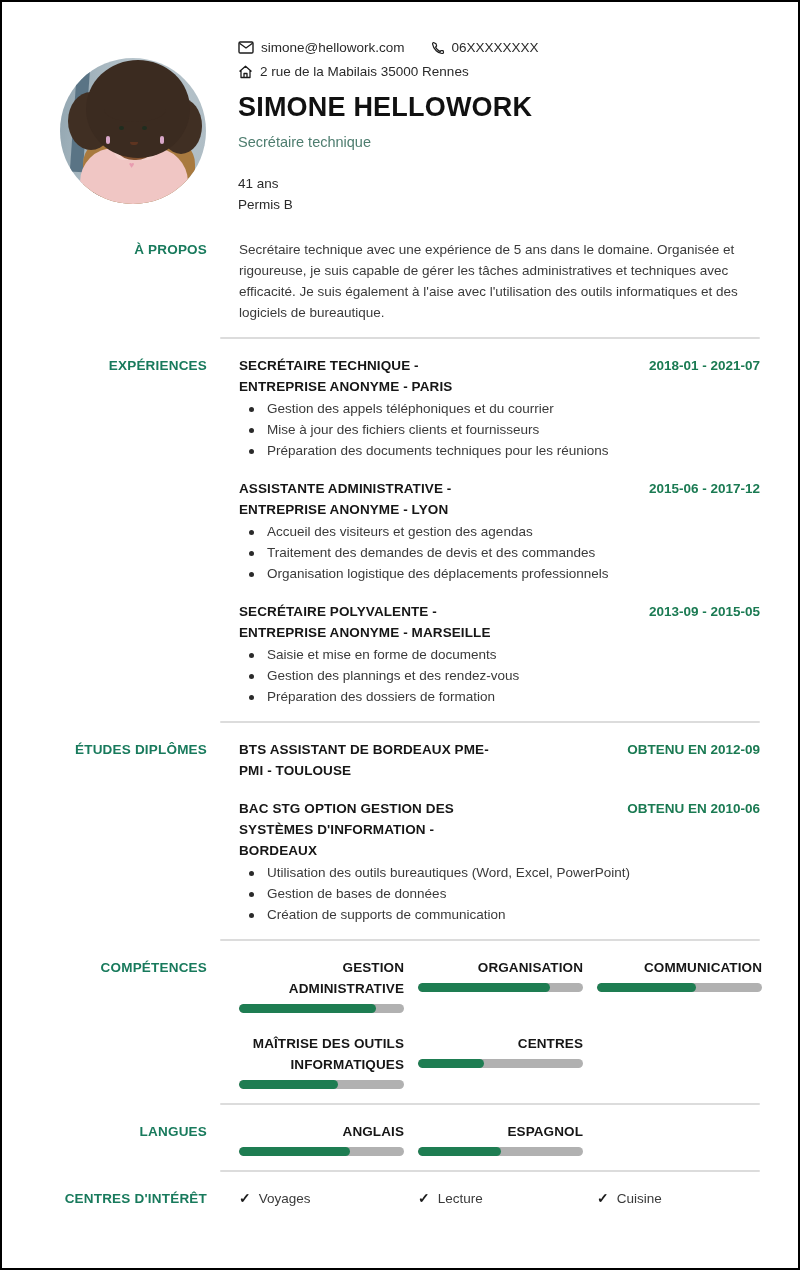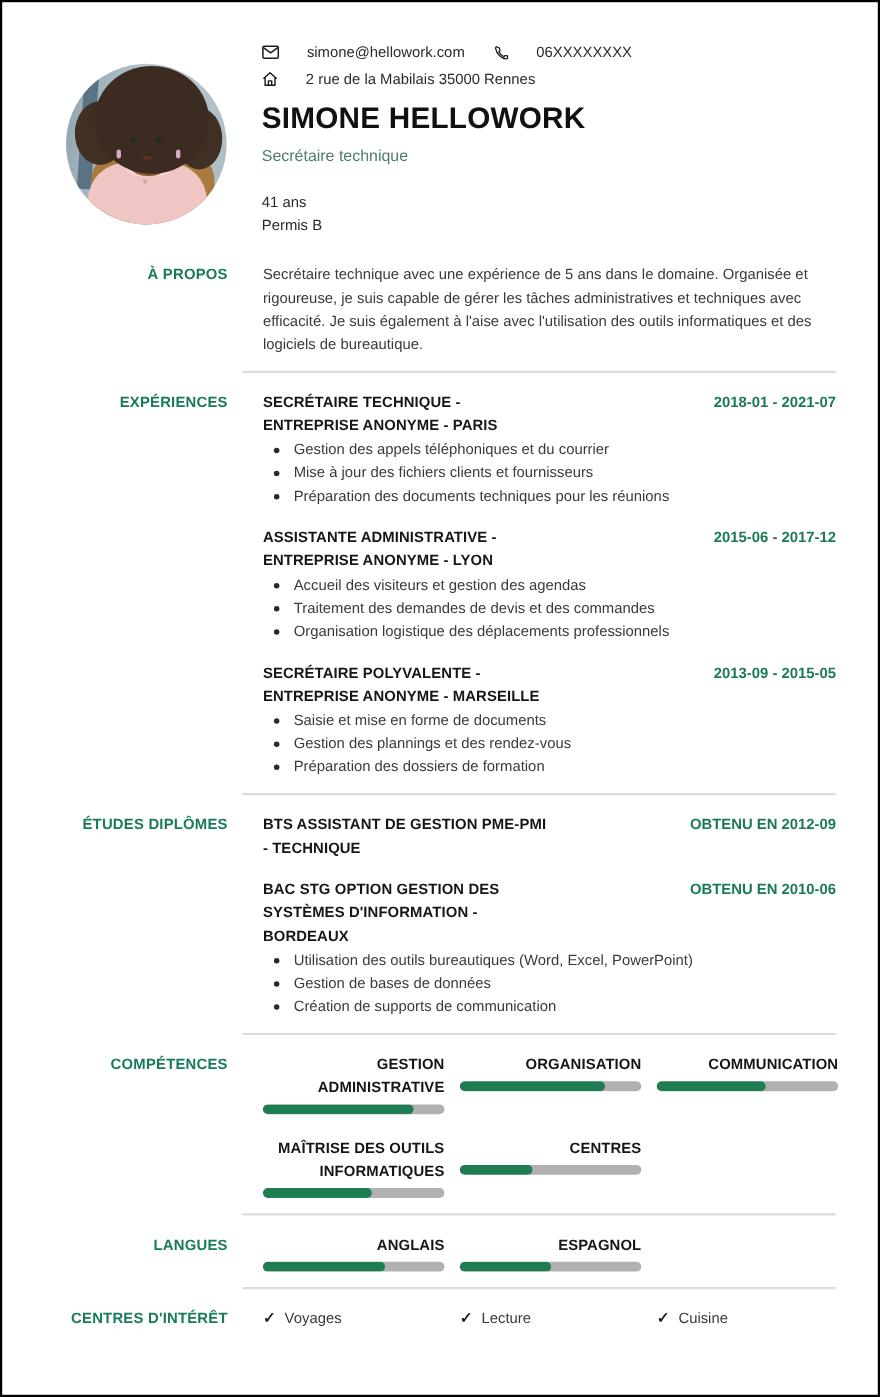--- a/index.html
+++ b/index.html
@@ -38,21 +38,21 @@
   .avatar .fringe{position:absolute;left:44px;top:38px;width:62px;height:26px;background:#3b2b20;border-radius:0 0 50% 50%;}
   .avatar .eye{position:absolute;top:68px;width:5px;height:4px;background:#1f2d1f;border-radius:50%;}
   .avatar .eye.l{left:59px;} .avatar .eye.r{left:82px;}
   .avatar .mouth{position:absolute;left:70px;top:84px;width:8px;height:3px;background:#5e3420;border-radius:0 0 4px 4px;}
   .avatar .heart{position:absolute;left:69px;bottom:34px;font-size:9px;color:#e89bb0;}
   .avatar .earring{position:absolute;top:78px;width:4px;height:8px;background:#d9a8c9;border-radius:2px;}
   .avatar .earring.l{left:46px;} .avatar .earring.r{left:100px;}
 
   .header-info{margin-left:32px;padding-top:2px;min-width:0;}
   .contact-row{display:flex;align-items:center;gap:26px;font-size:13.5px;color:#2a2a2a;margin-bottom:9px;}
-  .contact-item{display:flex;align-items:center;gap:25px;}
+  .contact-item{display:flex;align-items:center;gap:7px;}
   .contact-item svg{display:block;}
   .person-name{font-size:27px;font-weight:700;letter-spacing:.2px;margin-top:13px;color:#111;}
   .person-title{margin-top:11px;font-size:14.5px;color:var(--subtitle);}
   .person-meta{margin-top:23px;font-size:13.5px;line-height:21px;color:#2a2a2a;}
 
   
   .sections{margin-top:24px;}
   .section{display:grid;grid-template-columns:205px 1fr;column-gap:32px;padding-right:38px;}
   .section-label{
     text-align:right;font-weight:700;font-size:13.5px;line-height:21px;
@@ -193,21 +193,21 @@
       </div>
     </div>
 
     <div class="divider"></div>
 
     <div class="section">
       <div class="section-label" style="max-width:205px;">ÉTUDES DIPLÔMES</div>
       <div>
         <div class="entry">
           <div class="entry-head">
-            <div class="entry-title">BTS ASSISTANT DE GESTION PME-PMI - TECHNIQUE</div>
+            <div class="entry-title">BTS ASSISTANT DE BORDEAUX PME-PMI - TOULOUSE</div>
             <div class="entry-date">OBTENU EN 2012-09</div>
           </div>
         </div>
         <div class="entry">
           <div class="entry-head">
             <div class="entry-title">BAC STG OPTION GESTION DES SYSTÈMES D'INFORMATION - BORDEAUX</div>
             <div class="entry-date">OBTENU EN 2010-06</div>
           </div>
           <ul>
             <li>Utilisation des outils bureautiques (Word, Excel, PowerPoint)</li>

